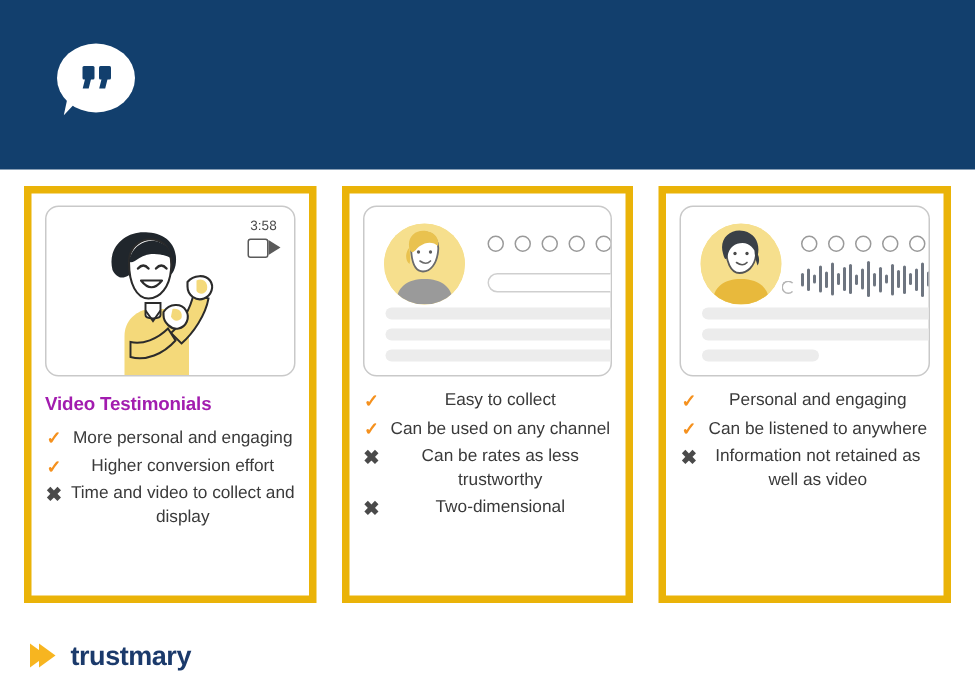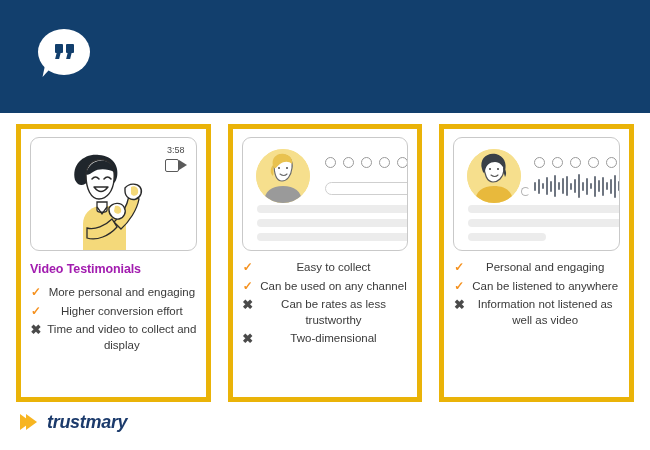--- a/index.html
+++ b/index.html
@@ -216,22 +216,22 @@
     font-weight: bold;
     line-height: 15.5px;
   }
   .mark.pro { color: #f5911e; }
   .mark.con { color: #4a4a4a; font-size: 13px; }
   .bullet-text { flex: 1 1 auto; text-align: center; }
 
   
   .footer {
     position: absolute;
-    left: 18px; top: 411px;
-    display: flex; align-items: center; gap: 7px; font-style: italic;
+    left: 18px; top: 426px;
+    display: flex; align-items: center; gap: 7px;
   }
   .logo-mark {
     width: 22px; height: 22px;
     position: relative;
   }
   .logo-text {
     font-size: 18px;
     font-weight: bold;
     color: #1b3a6b;
     letter-spacing: -0.3px;
@@ -419,21 +419,21 @@
         <div class="bullet">
           <span class="mark pro">✓</span>
           <span class="bullet-text">Personal and engaging</span>
         </div>
         <div class="bullet">
           <span class="mark pro">✓</span>
           <span class="bullet-text">Can be listened to anywhere</span>
         </div>
         <div class="bullet">
           <span class="mark con">✖</span>
-          <span class="bullet-text">Information not listened as well as video</span>
+          <span class="bullet-text">Information not retained as well as video</span>
         </div>
       </div>
     </div>
 
   </div>
 
   <div class="footer">
     <span class="logo-mark">
       <svg width="22" height="22" viewBox="0 0 22 22" xmlns="http://www.w3.org/2000/svg">
         <path d="M2 3 L2 19 L13 11 Z" fill="#f7b520"></path>

